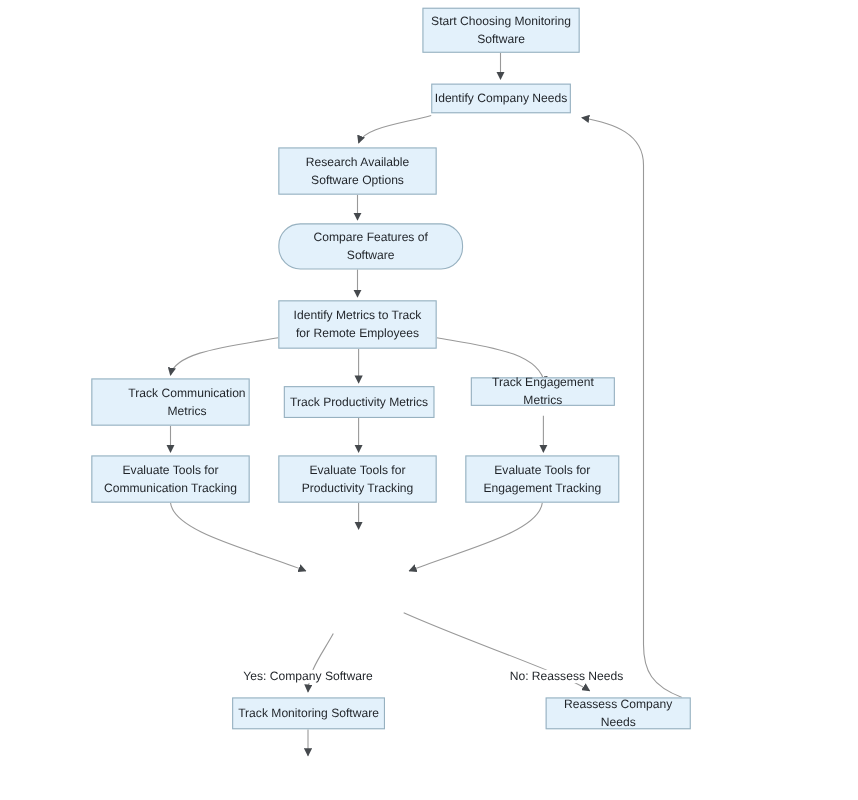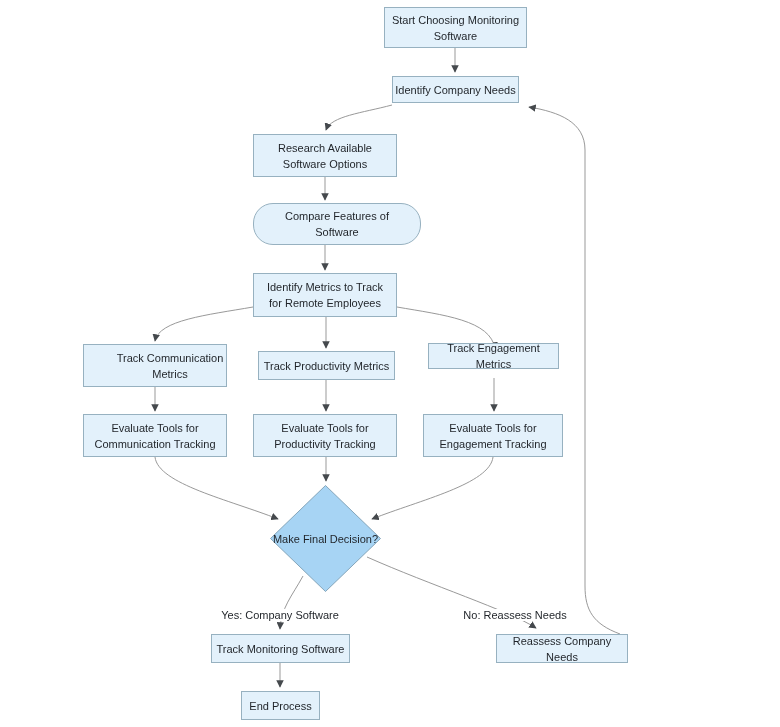--- a/index.html
+++ b/index.html
@@ -139,36 +139,27 @@
   <div class="node" style="left:253px;top:414px;width:144px;height:43px;">
     <span class="node-label">Evaluate Tools for
 Productivity Tracking</span>
   </div>
 
   <div class="node" style="left:423px;top:414px;width:140px;height:43px;">
     <span class="node-label">Evaluate Tools for
 Engagement Tracking</span>
   </div>
 
-  <div class="diamond-wrap" style="left:270px;top:485px;width:111px;height:107px;">
-    <svg width="111" height="107" viewBox="0 0 111 107" xmlns="http://www.w3.org/2000/svg">
-      <polygon points="55.5,0.5 110.5,53.5 55.5,106.5 0.5,53.5" fill="var(--decision_fill)" stroke="var(--decision_border)" stroke-width="1"></polygon>
-    </svg>
-    <span class="node-label">Make Final Decision?</span>
-  </div>
 
   <div class="edge-label" style="left:280px;top:615px;">Yes: Company Software</div>
 
   <div class="edge-label" style="left:515px;top:615px;">No: Reassess Needs</div>
 
   <div class="node" style="left:211px;top:634px;width:139px;height:29px;">
     <span class="node-label">Track Monitoring Software</span>
   </div>
 
-  <div class="node" style="left:241px;top:691px;width:79px;height:29px;">
-    <span class="node-label">End Process</span>
-  </div>
 
   <div class="node" style="left:496px;top:634px;width:132px;height:29px;">
     <span class="node-label">Reassess Company Needs</span>
   </div>
 
 </div>
 
 </body></html>

